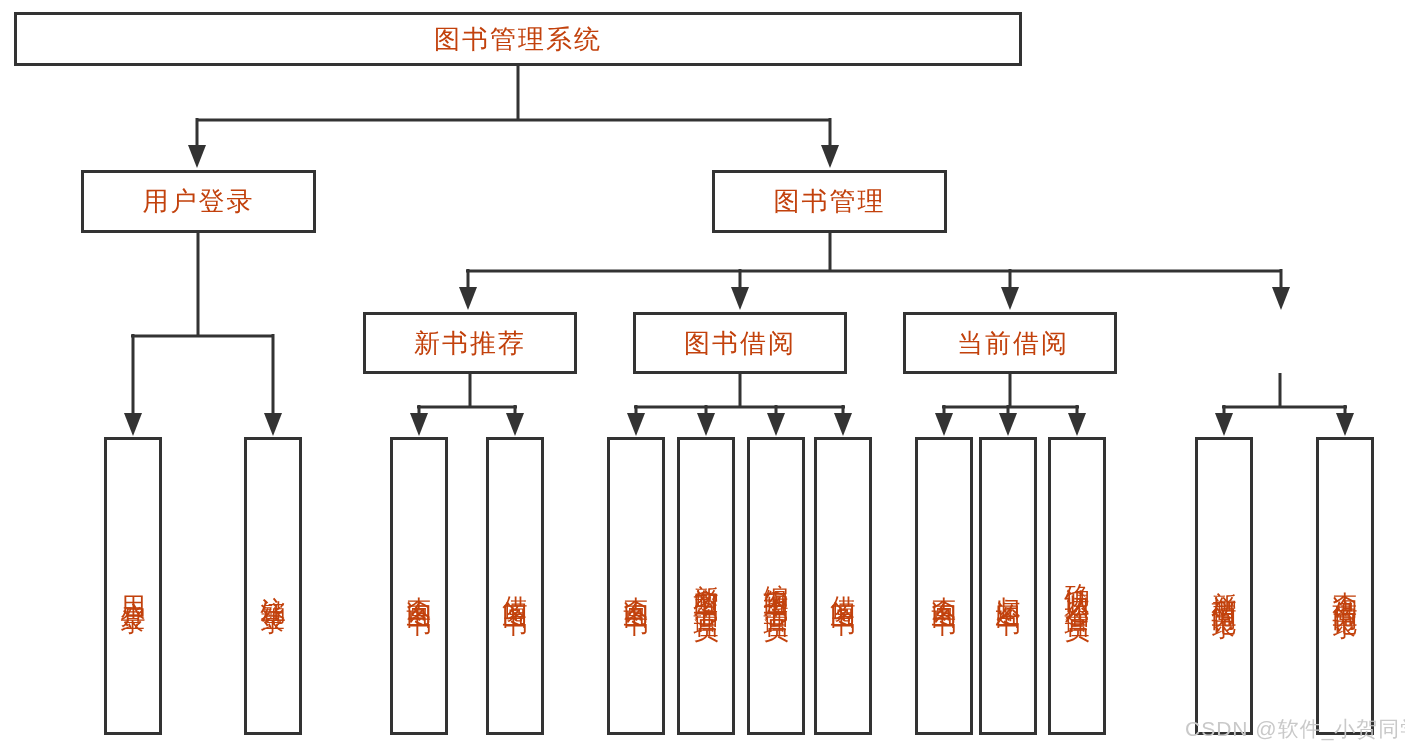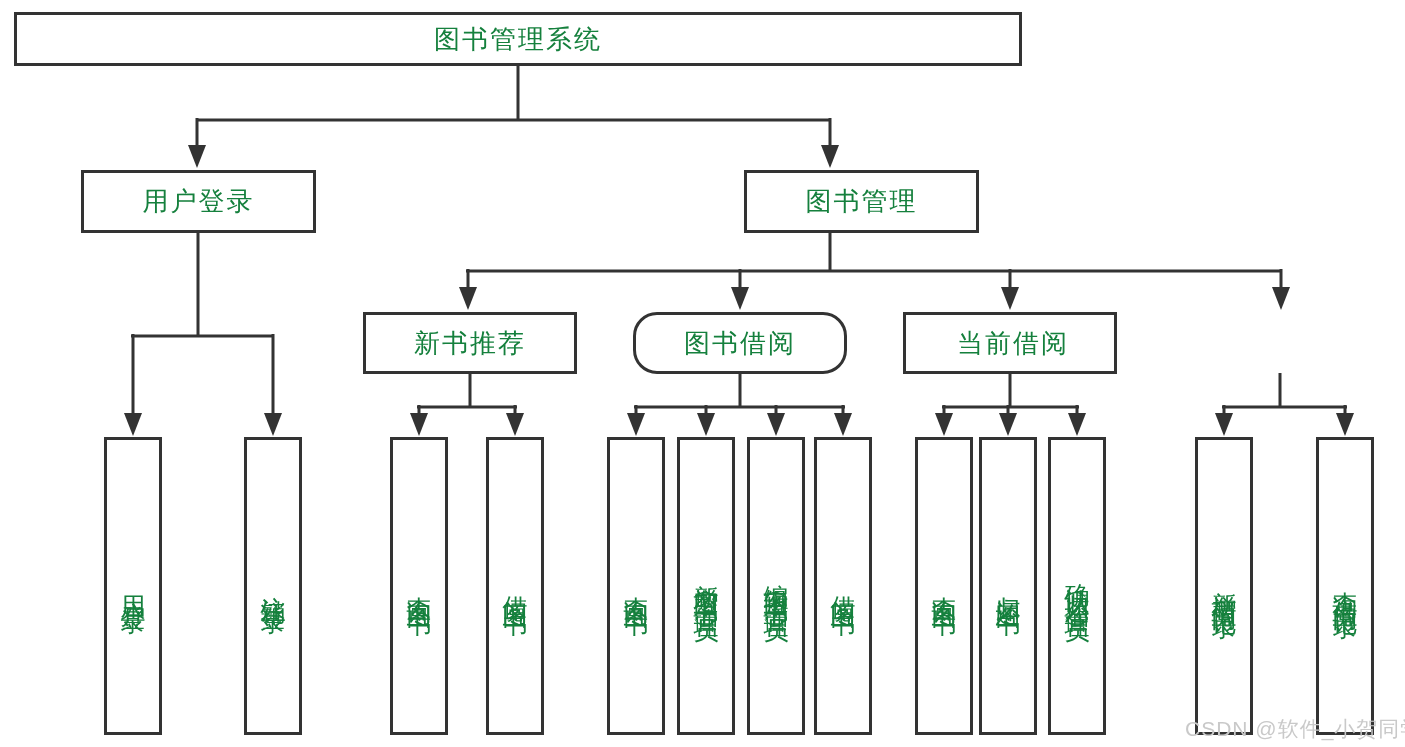--- a/index.html
+++ b/index.html
@@ -23,21 +23,21 @@
     pointer-events: none;
   }
   .node {
     position: absolute;
     box-sizing: border-box;
     background: #ffffff;
     border: 3px solid #333333;
     display: flex;
     align-items: center;
     justify-content: center;
-    color: #15803d;
+    color: #c2410c;
   }
   .hnode span {
     font-size: 26px;
     letter-spacing: 2px;
     white-space: nowrap;
   }
   .vnode {
     width: 58px;
     height: 298px;
     top: 437px;
@@ -108,28 +108,28 @@
     </g>
   </svg>
 
   <div class="node hnode" style="left:14px; top:12px; width:1008px; height:54px;">
     <span>图书管理系统</span>
   </div>
 
   <div class="node hnode" style="left:81px; top:170px; width:235px; height:63px;">
     <span>用户登录</span>
   </div>
-  <div class="node hnode" style="left:712px; top:170px; width:235px; height:63px;margin-left:32px;">
+  <div class="node hnode" style="left:712px; top:170px; width:235px; height:63px;">
     <span>图书管理</span>
   </div>
 
   <div class="node hnode" style="left:363px; top:312px; width:214px; height:62px;">
     <span>新书推荐</span>
   </div>
-  <div class="node hnode" style="left:633px; top:312px; width:214px; height:62px;border-radius:24px;">
+  <div class="node hnode" style="left:633px; top:312px; width:214px; height:62px;">
     <span>图书借阅</span>
   </div>
   <div class="node hnode" style="left:903px; top:312px; width:214px; height:62px;padding-left:6px;">
     <span>当前借阅</span>
   </div>
 
   <div class="node vnode" style="left:104px;">
     <span class="vtext">用户登录</span>
   </div>
   <div class="node vnode" style="left:244px;">

